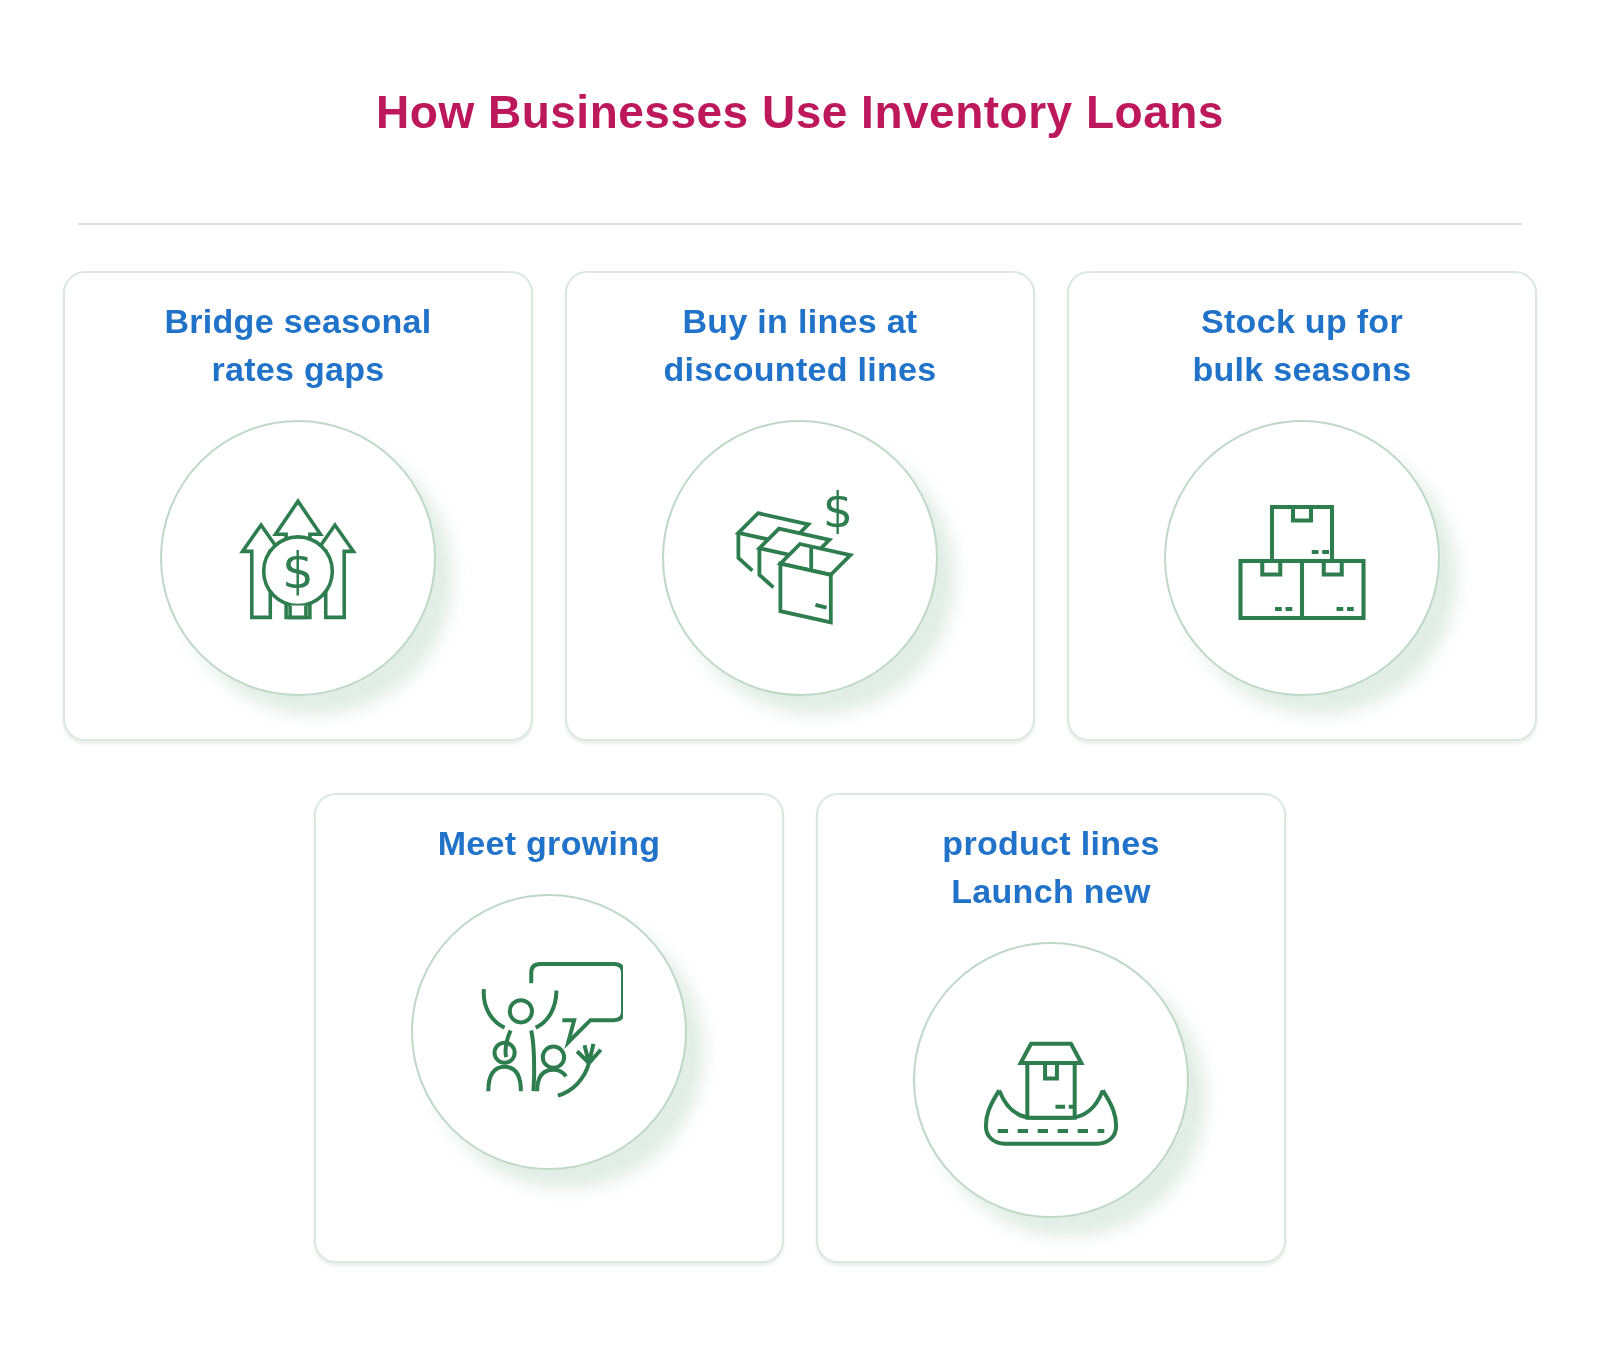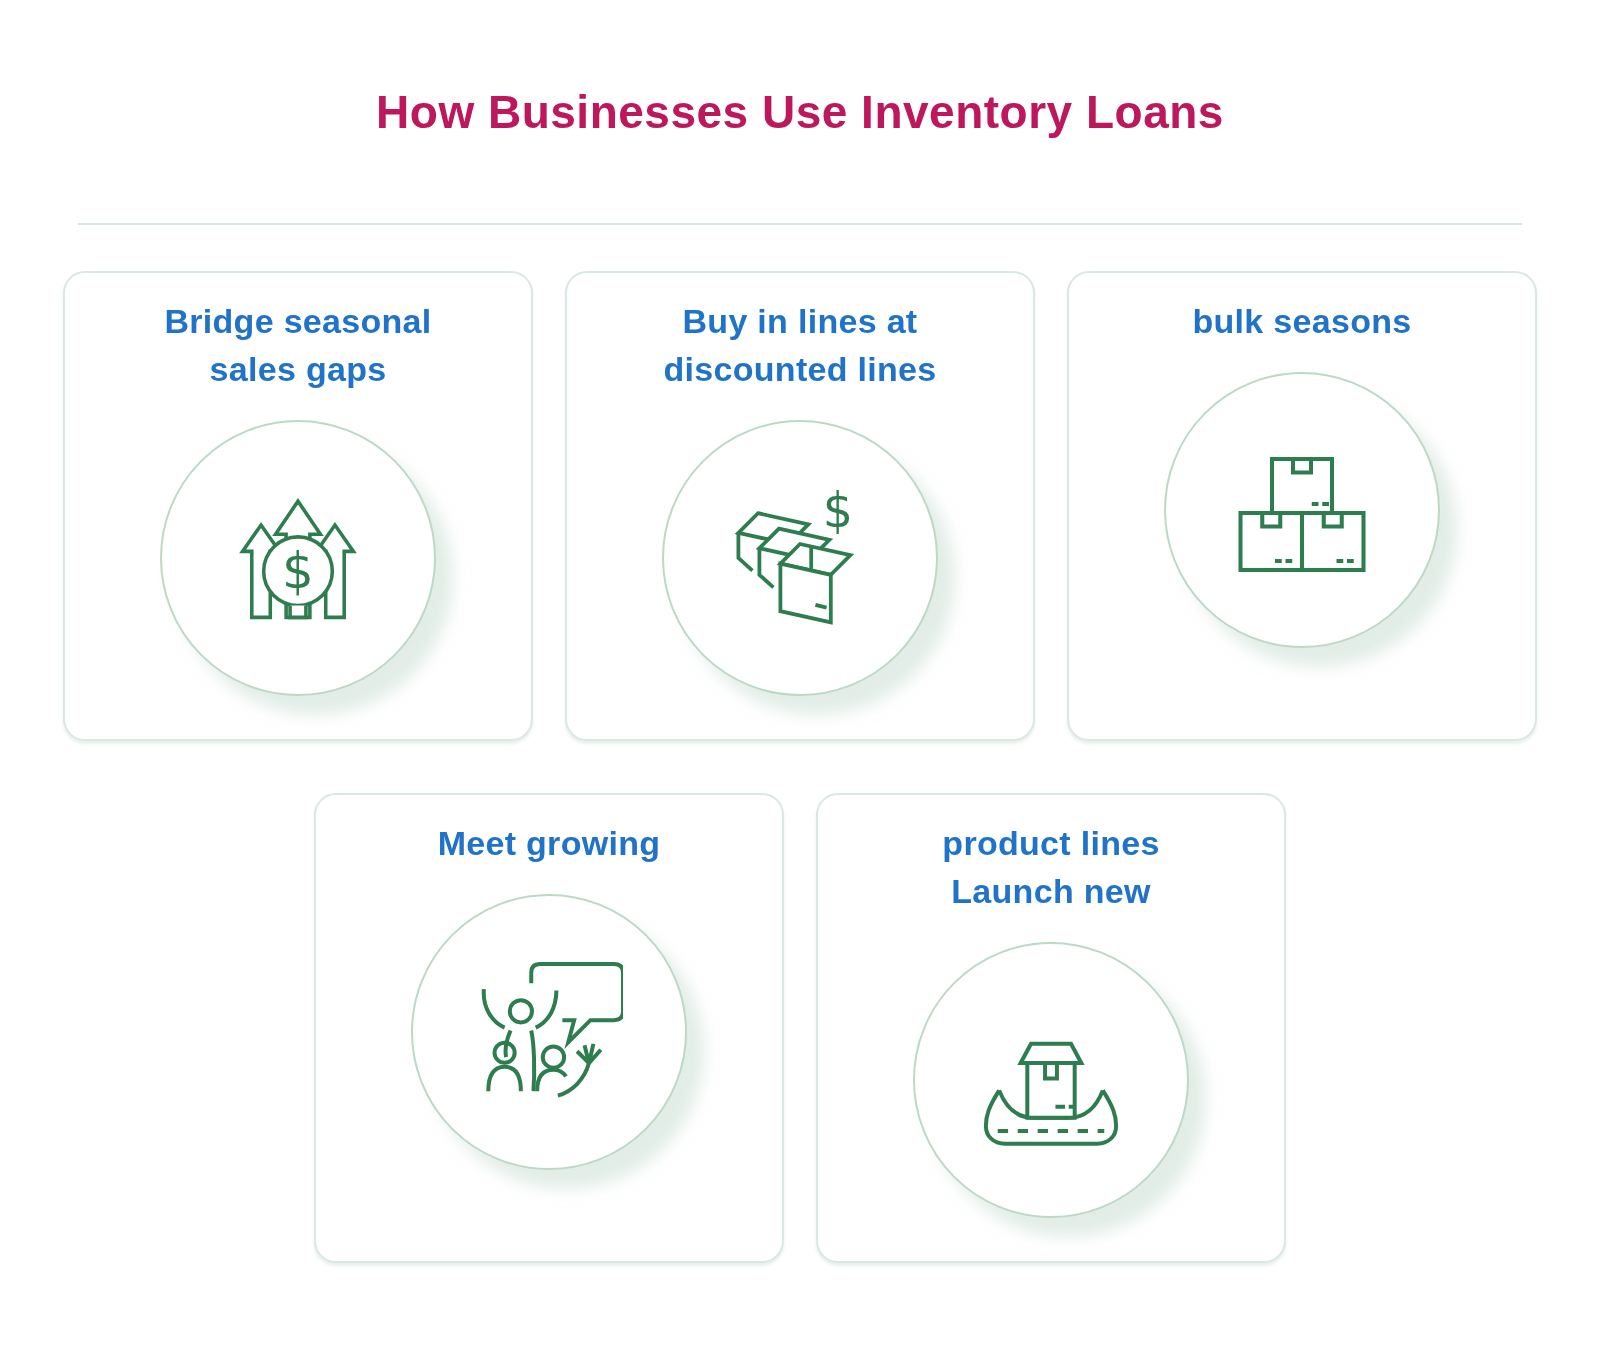--- a/index.html
+++ b/index.html
@@ -77,21 +77,21 @@
 
   <h1 class="page-title">How Businesses Use Inventory Loans</h1>
 
   <hr class="divider">
 
   <section class="row row-top">
 
     <article class="card">
       <h2 class="card-title">
         <span>Bridge seasonal</span>
-        <span>sales gaps</span>
+        <span>rates gaps</span>
       </h2>
       <div class="icon-circle">
         <svg class="icon" width="132" height="132" viewBox="0 0 100 100">
           <path class="s" d="M15,95 V45 H8 L22,25 L36,45 H29 V95 Z"></path>
           <path class="s" d="M71,95 V45 H64 L78,25 L92,45 H85 V95 Z"></path>
           <path class="s" d="M41,95 V32 H33 L50,7 L67,32 H59 V95 Z"></path>
           <circle class="wf" cx="50" cy="60" r="26"></circle>
           <path class="wf" d="M44,86 V95 H56 V86"></path>
           <text class="dollar" x="50" y="73" font-size="38">$</text>
         </svg>
@@ -116,20 +116,21 @@
           <path class="wf" d="M36,54 L72,62 L72,96 L36,88 Z"></path>
           <path class="s" d="M58,42 L58,59"></path>
           <path class="s" d="M61,83.5 L69,85.5"></path>
           <text class="dollar" x="77" y="28" font-size="34">$</text>
         </svg>
       </div>
     </article>
 
     <article class="card">
       <h2 class="card-title">
+        <span>Stock up for</span>
         <span>bulk seasons</span>
       </h2>
       <div class="icon-circle">
         <svg class="icon" width="150" height="150" viewBox="0 0 100 100">
 
           <rect class="s" x="30" y="16" width="40" height="36"></rect>
           <path class="s" d="M44,16 V25 H56 V16"></path>
           <path class="s" d="M56.5,46 h4.5 M63.5,46 h4.5"></path>
 
           <rect class="s" x="9" y="52" width="41" height="38"></rect>

